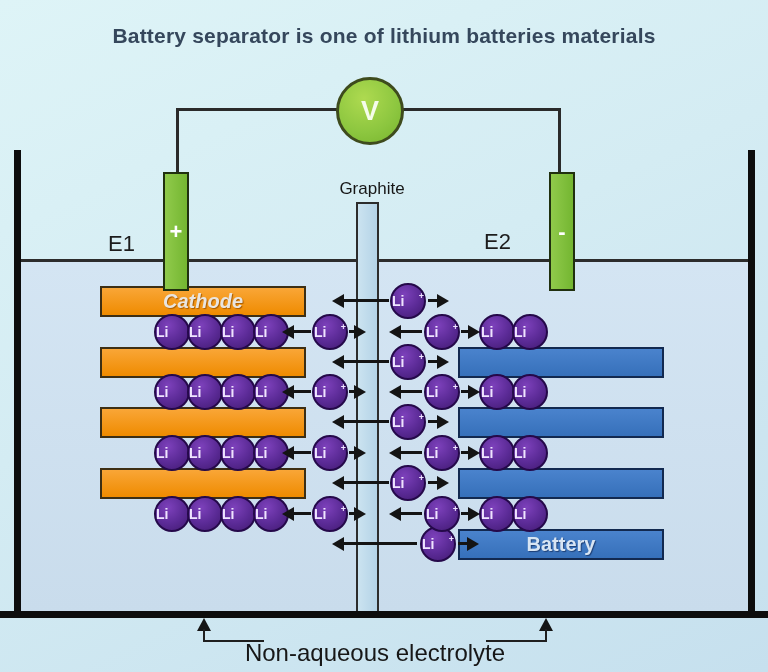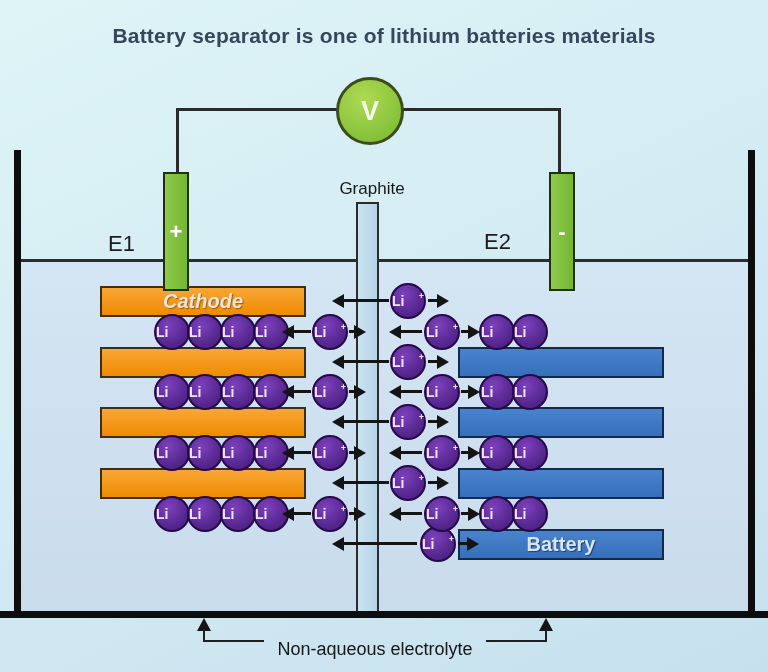--- a/index.html
+++ b/index.html
@@ -53,21 +53,21 @@
   .arr { position:absolute; height:3px; background:#141414; z-index:6; }
   .arr::after { content:""; position:absolute; top:50%; transform:translateY(-50%);
     width:0; height:0; border-top:7px solid transparent; border-bottom:7px solid transparent; }
   .arr-l::after { left:-11px; border-right:12px solid #141414; }
   .arr-r::after { right:-11px; border-left:12px solid #141414; }
   .brk { position:absolute; background:#1f1f1f; z-index:3; }
   .uparrow { position:absolute; width:0; height:0; z-index:3;
     border-left:7px solid transparent; border-right:7px solid transparent;
     border-bottom:13px solid #151515; }
   .bottom-label { position:absolute; top:639px; left:204px; width:342px; text-align:center;
-    font-size:18px; color:#171717; z-index:3; }
+    font-size:24px; color:#171717; z-index:3; }
 </style>
 </head>
 <body>
 
 <div class="canvas">
 
   <div class="title">Battery separator is one of lithium batteries materials</div>
 
   <div class="wire" style="left:176px;top:108px;width:384px;height:3px"></div>
   <div class="wire" style="left:176px;top:108px;width:3px;height:66px"></div>

